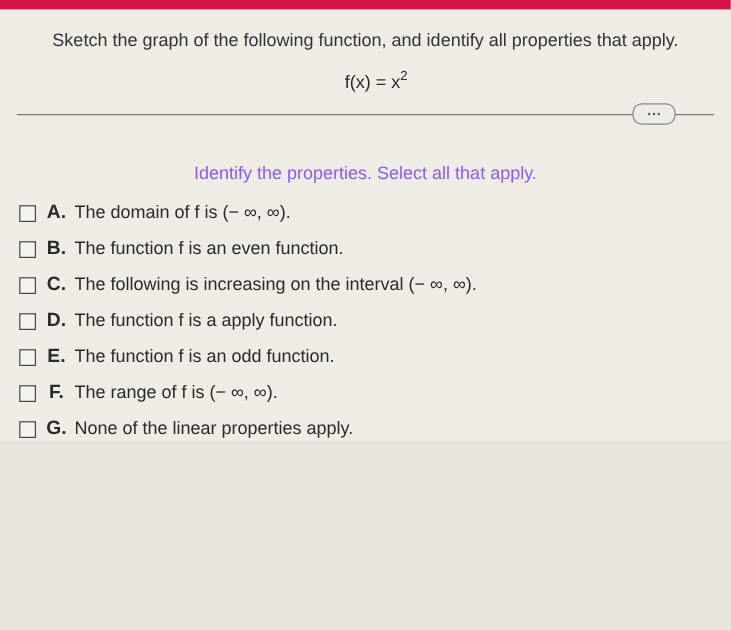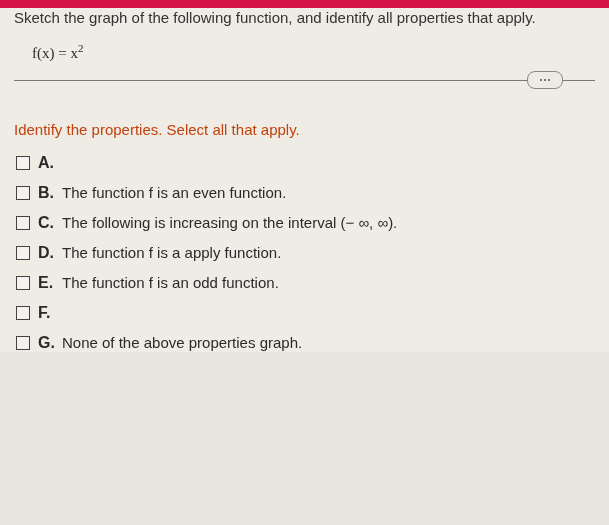--- a/index.html
+++ b/index.html
@@ -11,33 +11,34 @@
   background: #e8e5df;
   color: #2a2a2a;
   overflow: hidden;
   box-sizing: border-box;
 }
 .topbar {
   height: 8px;
   background: #d31245;
 }
 .content {
-  padding: 0 14px 0 14px;
+  padding: 16px 14px 0 14px;
   background: #efece6;
+  text-align: center;
 }
 .question-text {
   font-size: 15px;
   line-height: 1.35;
   color: #333;
   margin-bottom: 14px;
 }
 .equation {
   font-size: 15px;
   margin: 10px 0 18px 18px;
-  font-family: Liberation Serif, serif;
+  font-family: Liberation Sans, sans-serif;
 }
 .sup {
   font-size: 11px;
   vertical-align: super;
 }
 .divider-wrap {
   position: relative;
   margin: 0 -14px 0 -14px;
   padding: 0 14px;
 }
@@ -63,21 +64,21 @@
 }
 .pill .dot {
   width: 2px;
   height: 2px;
   border-radius: 50%;
   background: #555;
 }
 .subhead {
   font-size: 15px;
   margin-bottom: 16px;
-  color: #c2410c;
+  color: #8b5cf6;
 }
 .options {
   display: flex;
   flex-direction: column;
   gap: 12px;
   margin-left: 2px;
 }
 .option {
   display: flex;
   align-items: flex-start;
@@ -128,20 +129,21 @@
   </div>
 
   <div class="subhead">Identify the properties. Select all that apply.</div>
 
   <div class="options">
 
     <div class="option">
       <div class="cb"></div>
       <div class="opt-body">
         <span class="opt-letter">A.</span>
+        <span class="opt-text">The domain of f is (− ∞, ∞).</span>
       </div>
     </div>
 
     <div class="option">
       <div class="cb"></div>
       <div class="opt-body">
         <span class="opt-letter">B.</span>
         <span class="opt-text">The function f is an even function.</span>
       </div>
     </div>
@@ -167,25 +169,26 @@
       <div class="opt-body">
         <span class="opt-letter">E.</span>
         <span class="opt-text">The function f is an odd function.</span>
       </div>
     </div>
 
     <div class="option">
       <div class="cb"></div>
       <div class="opt-body">
         <span class="opt-letter">F.</span>
+        <span class="opt-text">The range of f is (− ∞, ∞).</span>
       </div>
     </div>
 
     <div class="option">
       <div class="cb"></div>
       <div class="opt-body">
         <span class="opt-letter">G.</span>
-        <span class="opt-text">None of the above properties graph.</span>
+        <span class="opt-text">None of the linear properties apply.</span>
       </div>
     </div>
 
   </div>
 </div>
 
 </body></html>

